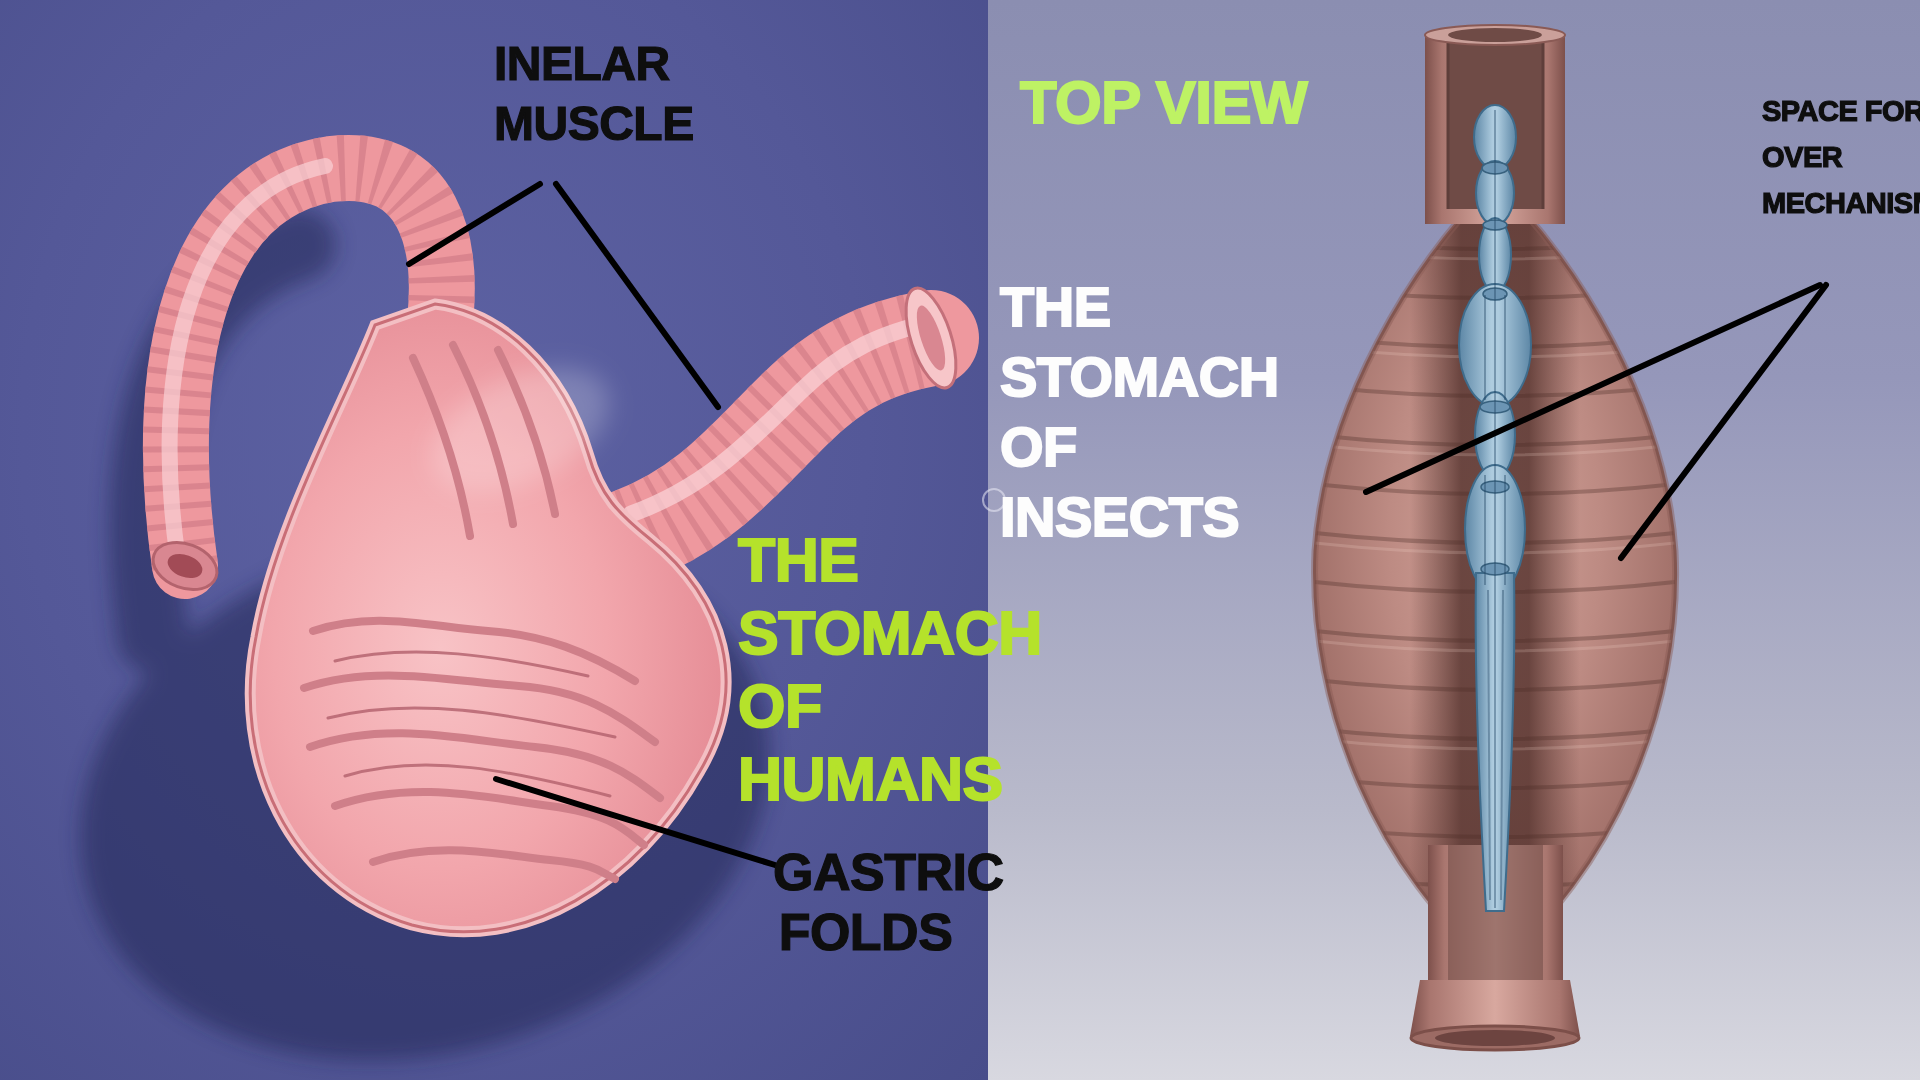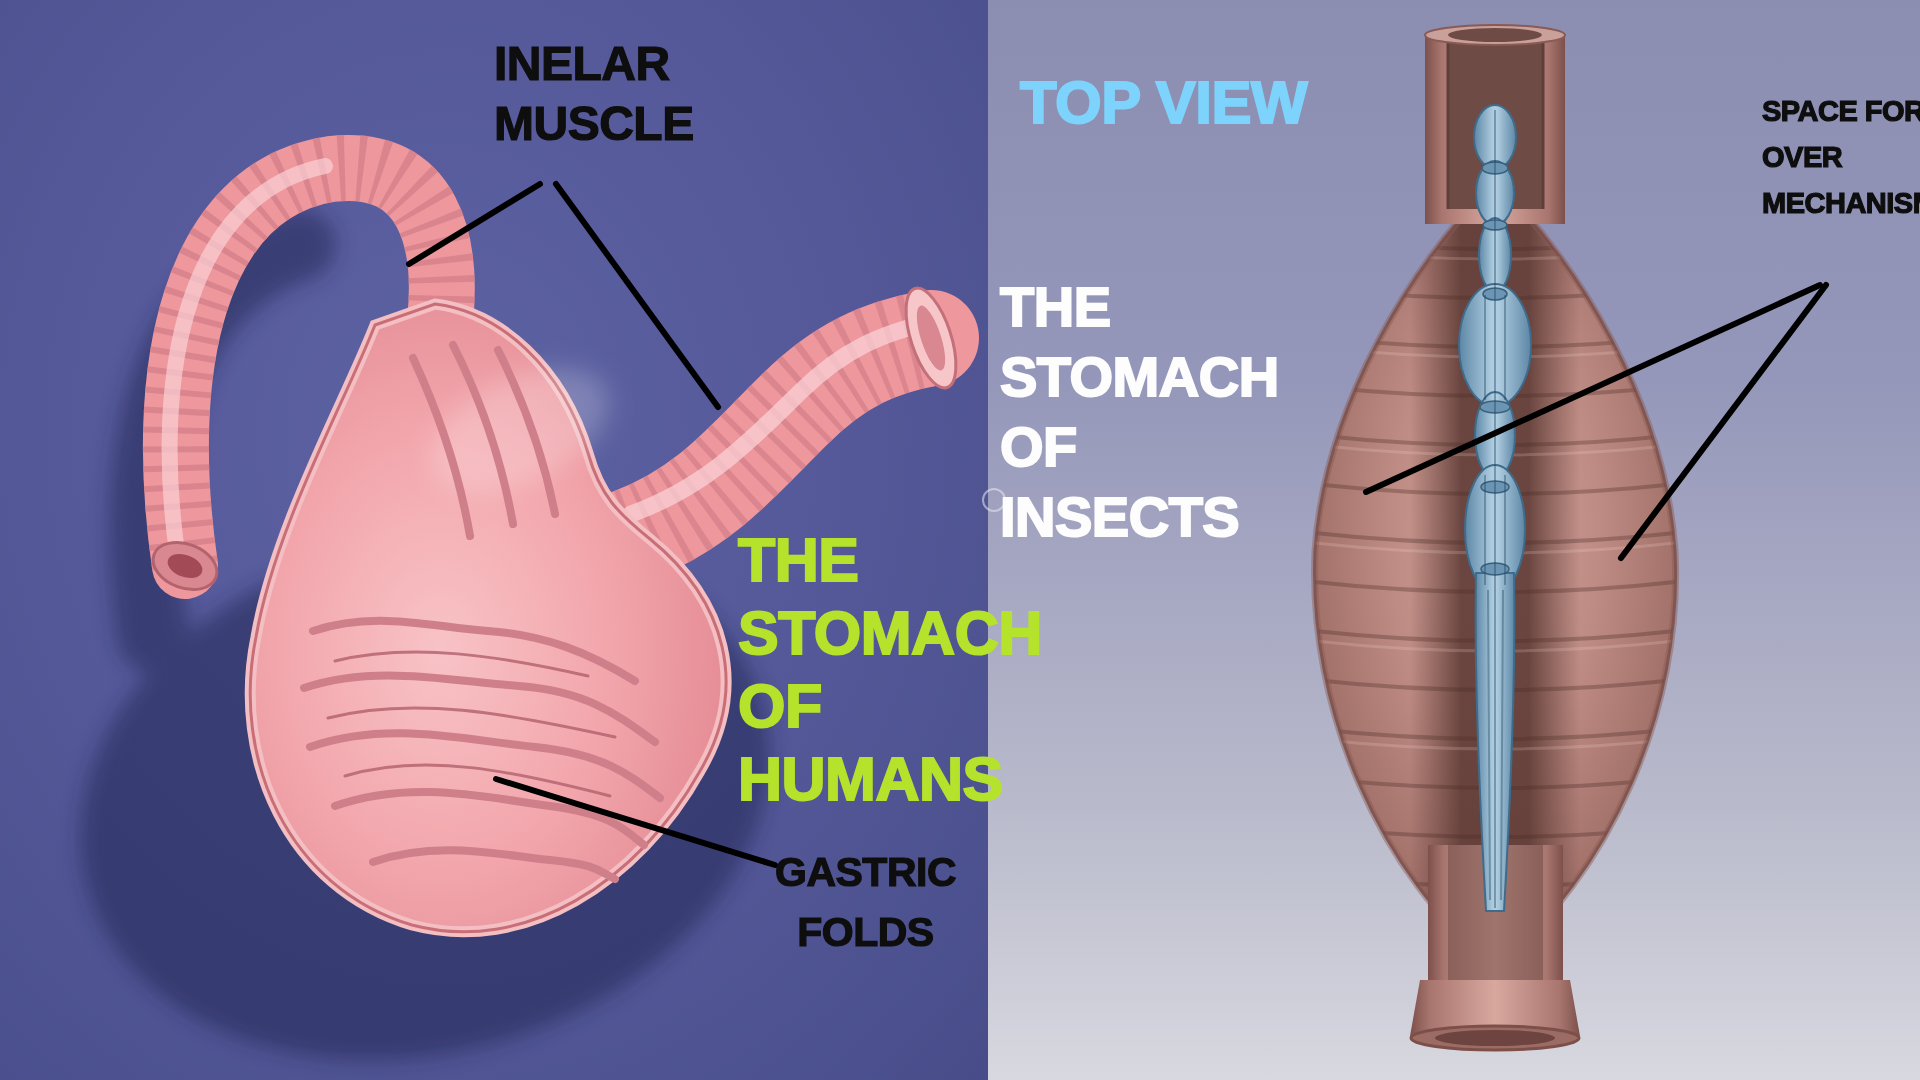--- a/index.html
+++ b/index.html
@@ -18,25 +18,25 @@
     background:linear-gradient(180deg,#8b8eb1 0%, #9597ba 35%, #b9bacb 75%, #d8d8e0 100%);
   }
   svg.art{position:absolute;left:0;top:0;width:1920px;height:1080px;}
   .label{
     position:absolute;white-space:pre-line;font-weight:bold;
     letter-spacing:-0.5px;z-index:5;text-transform:uppercase;
   }
   .chunky-big{-webkit-text-stroke:2px currentColor;}
   .chunky-sm{-webkit-text-stroke:1.2px currentColor;}
   .l-inelar{left:494px;top:34px;font-size:48px;line-height:60px;color:#0e0e0e;}
-  .l-topview{left:1020px;top:70px;font-size:60px;line-height:66px;color:#7dd3fc;}
+  .l-topview{left:1020px;top:70px;font-size:60px;line-height:66px;color:#bef264;}
   .l-space{left:1762px;top:88px;font-size:29px;line-height:46px;color:#0e0e0e;}
   .l-insects{left:1000px;top:272px;font-size:56px;line-height:70px;color:#fdfdfd;}
   .l-humans{left:738px;top:524px;font-size:61px;line-height:73px;color:#b5e22b;}
-  .l-gastric{left:773px;top:842px;font-size:41px;line-height:60px;color:#0e0e0e;text-align:center;width:185px;}
+  .l-gastric{left:773px;top:842px;font-size:52px;line-height:60px;color:#0e0e0e;text-align:center;width:185px;}
 </style>
 </head>
 <body>
 
 <div class="stage">
 
   <div class="panel-left"></div>
   <div class="panel-right"></div>
 
   <svg class="art" viewBox="0 0 1920 1080">

